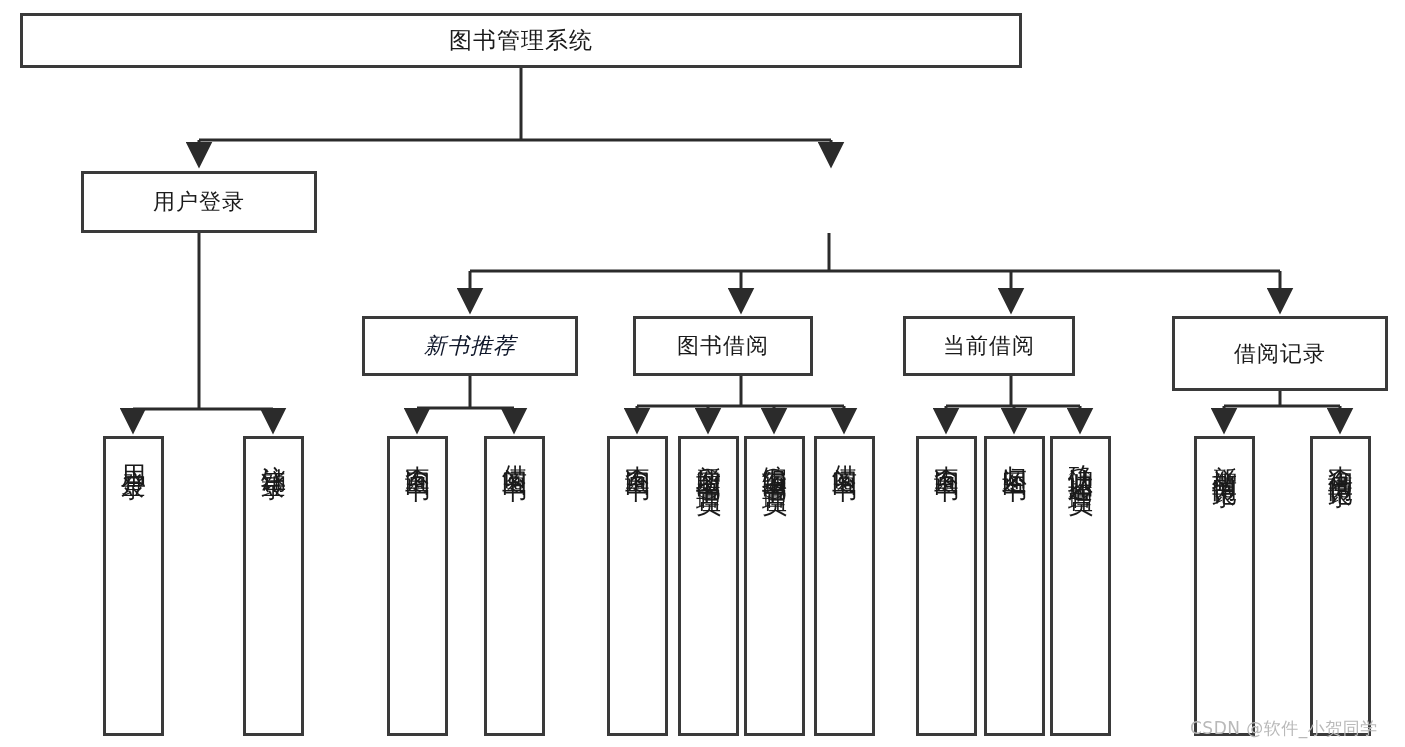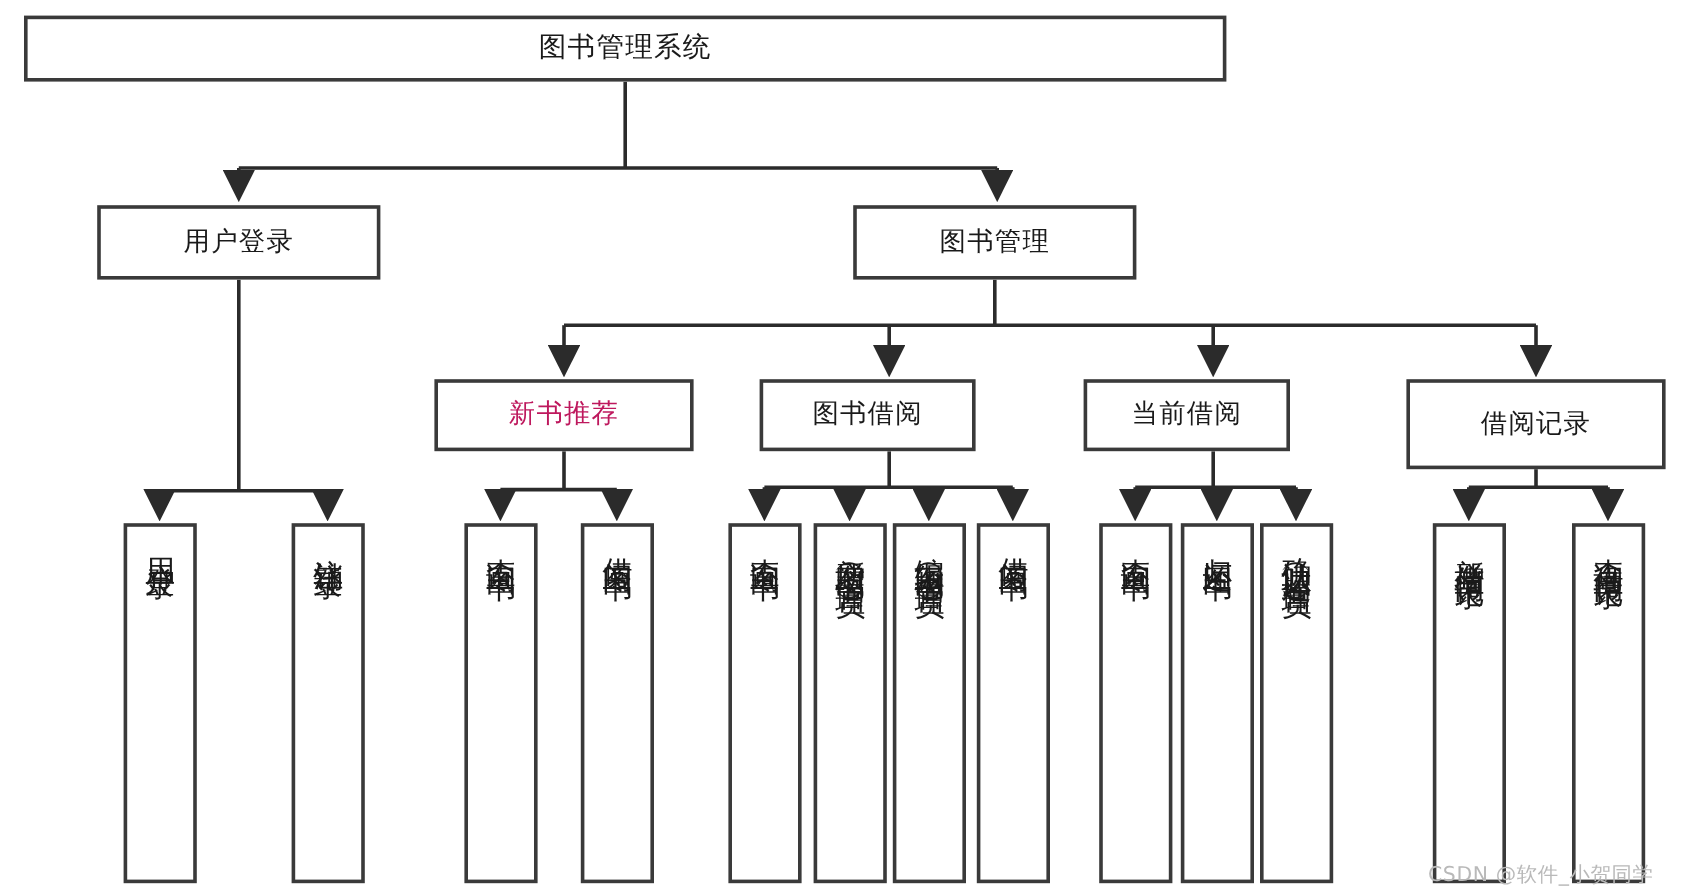--- a/index.html
+++ b/index.html
@@ -120,25 +120,22 @@
     </g>
   </svg>
 
   <div class="node h root" style="left: 20px; top: 13px; width: 1002px; height: 55px; border-color: rgb(58, 58, 58); background: rgb(255, 255, 255); color: rgb(26, 26, 26);">
     <span class="lbl">图书管理系统</span>
   </div>
 
   <div class="node h" style="left: 81px; top: 171px; width: 236px; height: 62px; border-color: rgb(58, 58, 58); background: rgb(255, 255, 255); color: rgb(26, 26, 26);">
     <span class="lbl">用户登录</span>
   </div>
-  <div class="node h" style="left: 711px; top: 171px; width: 236px; height: 62px; border-color: rgb(58, 58, 58); background: rgb(255, 255, 255); color: rgb(26, 26, 26);">
-    <span class="lbl">图书管理</span>
-  </div>
 
-  <div class="node h" style="left: 362px; top: 316px; width: 216px; height: 60px; border-color: rgb(58, 58, 58); background: rgb(255, 255, 255); color: #be185d;">
+  <div class="node h" style="left: 362px; top: 316px; width: 216px; height: 60px; border-color: rgb(58, 58, 58); background: rgb(255, 255, 255); color: #0f172a; font-style: italic;">
     <span class="lbl">新书推荐</span>
   </div>
   <div class="node h" style="left: 633px; top: 316px; width: 180px; height: 60px; border-color: rgb(58, 58, 58); background: rgb(255, 255, 255); color: rgb(26, 26, 26);">
     <span class="lbl">图书借阅</span>
   </div>
   <div class="node h" style="left: 903px; top: 316px; width: 172px; height: 60px; border-color: rgb(58, 58, 58); background: rgb(255, 255, 255); color: rgb(26, 26, 26);">
     <span class="lbl">当前借阅</span>
   </div>
   <div class="node h" style="left: 1172px; top: 316px; width: 216px; height: 75px; border-color: rgb(58, 58, 58); background: rgb(255, 255, 255); color: rgb(26, 26, 26);">
     <span class="lbl">借阅记录</span>

